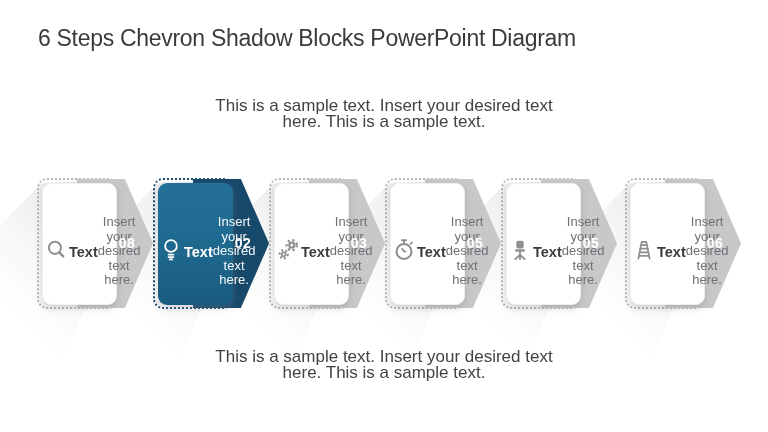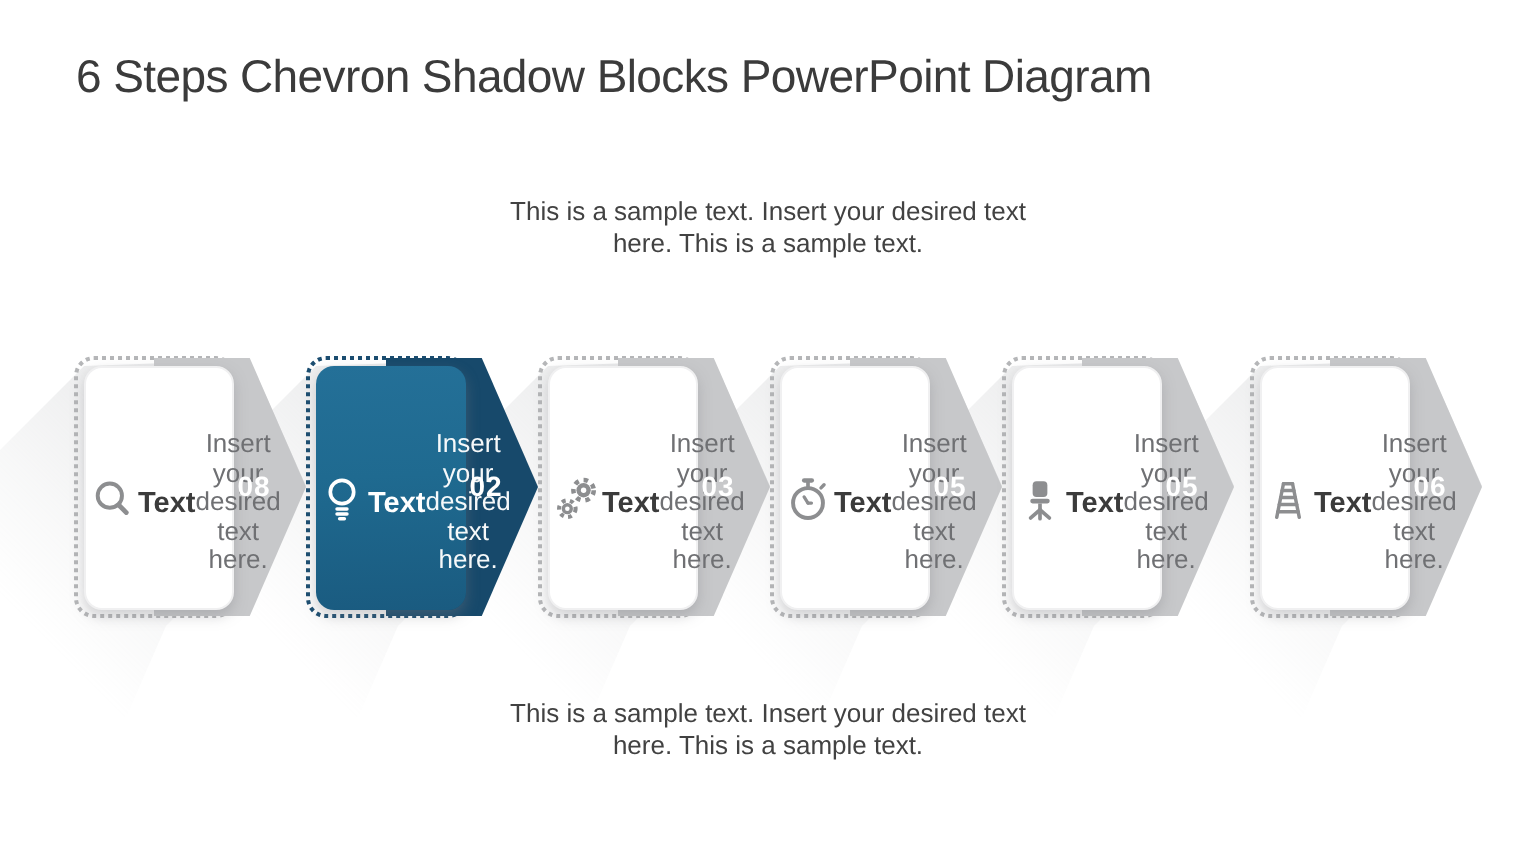--- a/index.html
+++ b/index.html
@@ -3,21 +3,21 @@
 <meta charset="utf-8">
 <style>
   html,body { margin:0; padding:0; }
   body { font-family:"Liberation Sans", sans-serif; background:#fff; }
   .slide { position:relative; width:768px; height:384px; background:#ffffff; overflow:hidden; }
 
   .title { position:absolute; left:38px; top:25px; font-size:23px; font-weight:400;
            color:var(--title-text,#3b3b3b); letter-spacing:-0.3px; white-space:nowrap; }
 
   .note { position:absolute; left:50%; transform:translateX(-50%); text-align:center;
-          font-size:13px; line-height:16px; color:var(--note-text,#424242); width:420px; }
+          font-size:17px; line-height:16px; color:var(--note-text,#424242); width:420px; }
   .note-top { top:98px; }
   .note-bottom { top:349px; }
 
   .diagram { position:absolute; left:37px; top:178px; width:710px; height:131px; }
 
   .unit { position:absolute; top:0; width:120px; height:131px;
           --dot:var(--dot-gray,#b5b6b8); --chev:var(--chevron-gray,#c7c8ca);
           --icon:var(--icon-gray,#8d8e90); --card-bg:#ffffff; }
   .unit.active { --dot:var(--accent-darker,#1b4d70); --chev:var(--accent-navy,#17496b);
                  --icon:#ffffff; --card-bg:var(--accent,#1f6a90); }

